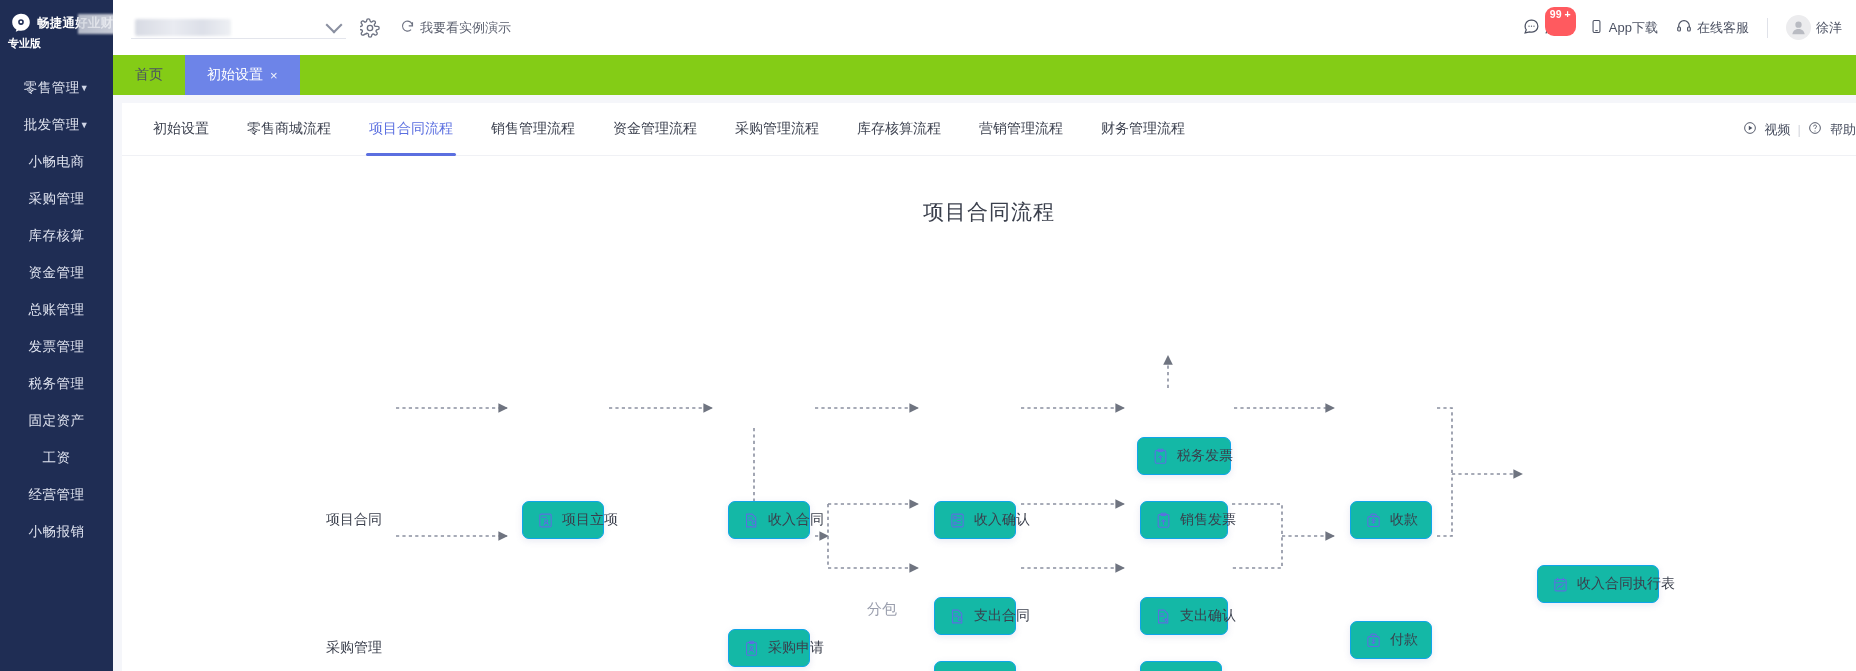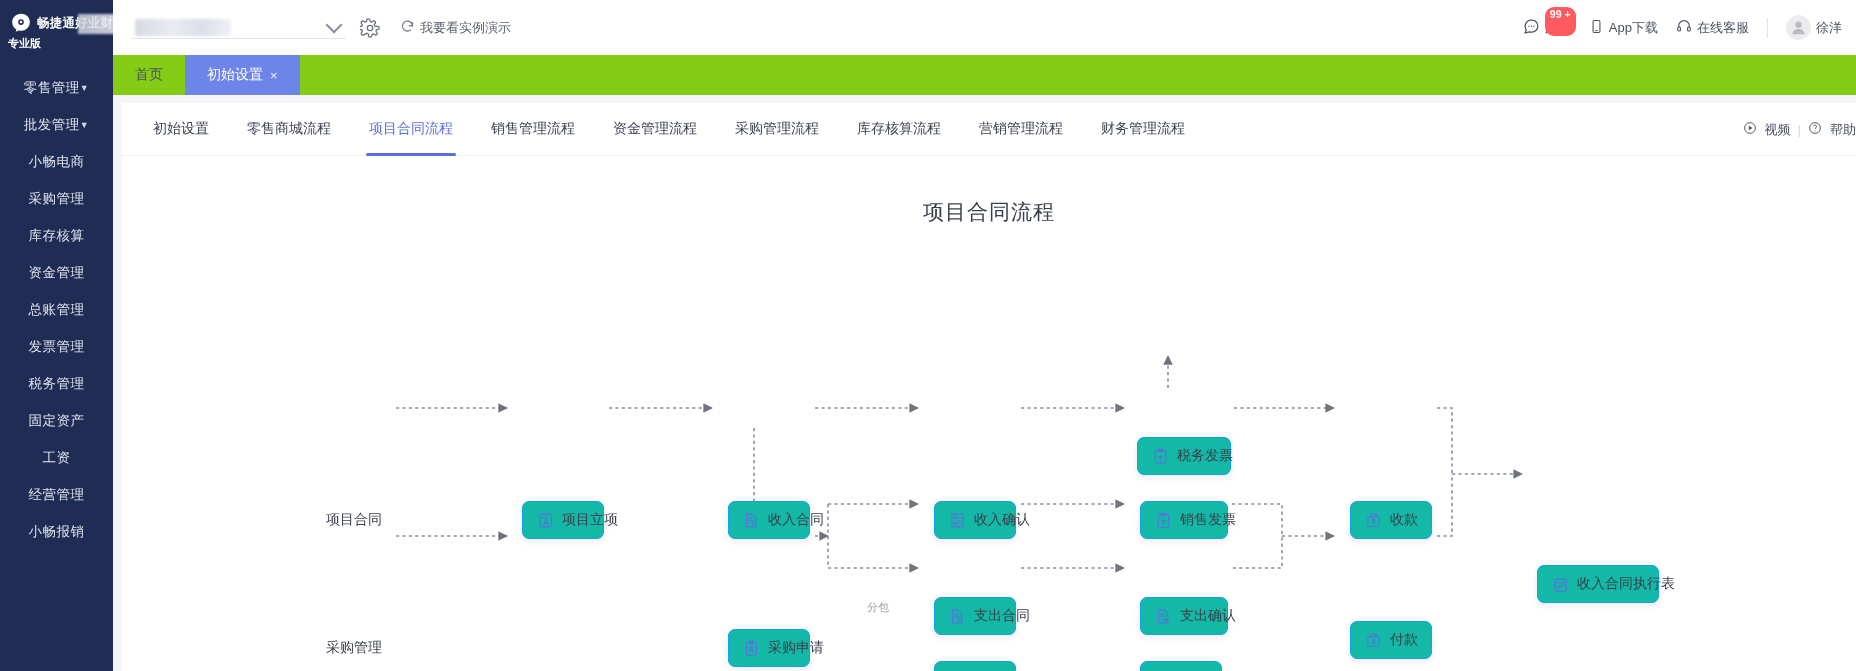--- a/index.html
+++ b/index.html
@@ -129,21 +129,21 @@
   }
   .node {
     position: absolute; height: 38px; background: #14b8a6;
     border: 1px solid #0ea5e9; border-radius: 7px;
     box-shadow: 0 2px 7px rgba(90,100,160,.14);
     display: flex; align-items: center; gap: 8px;
     padding: 0 14px; white-space: nowrap; cursor: pointer; justify-content: space-between;
   }
   .node-label { font-size: 14px; color: #3a3f4c; }
   .node svg { flex: 0 0 17px; }
-  .edgelabel { position: absolute; font-size: 11px; color: #9a9ead; white-space: nowrap; }
+  .edgelabel { position: absolute; font-size: 15px; color: #9a9ead; white-space: nowrap; }
   .dg-svg { position: absolute; left: 0; top: 0; width: 100%; height: 100%; pointer-events: none; }
 </style>
 </head>
 <body>
 
 <div class="app">
 
   <aside class="sidebar">
     <div class="brand">
       <div class="brand-row">

